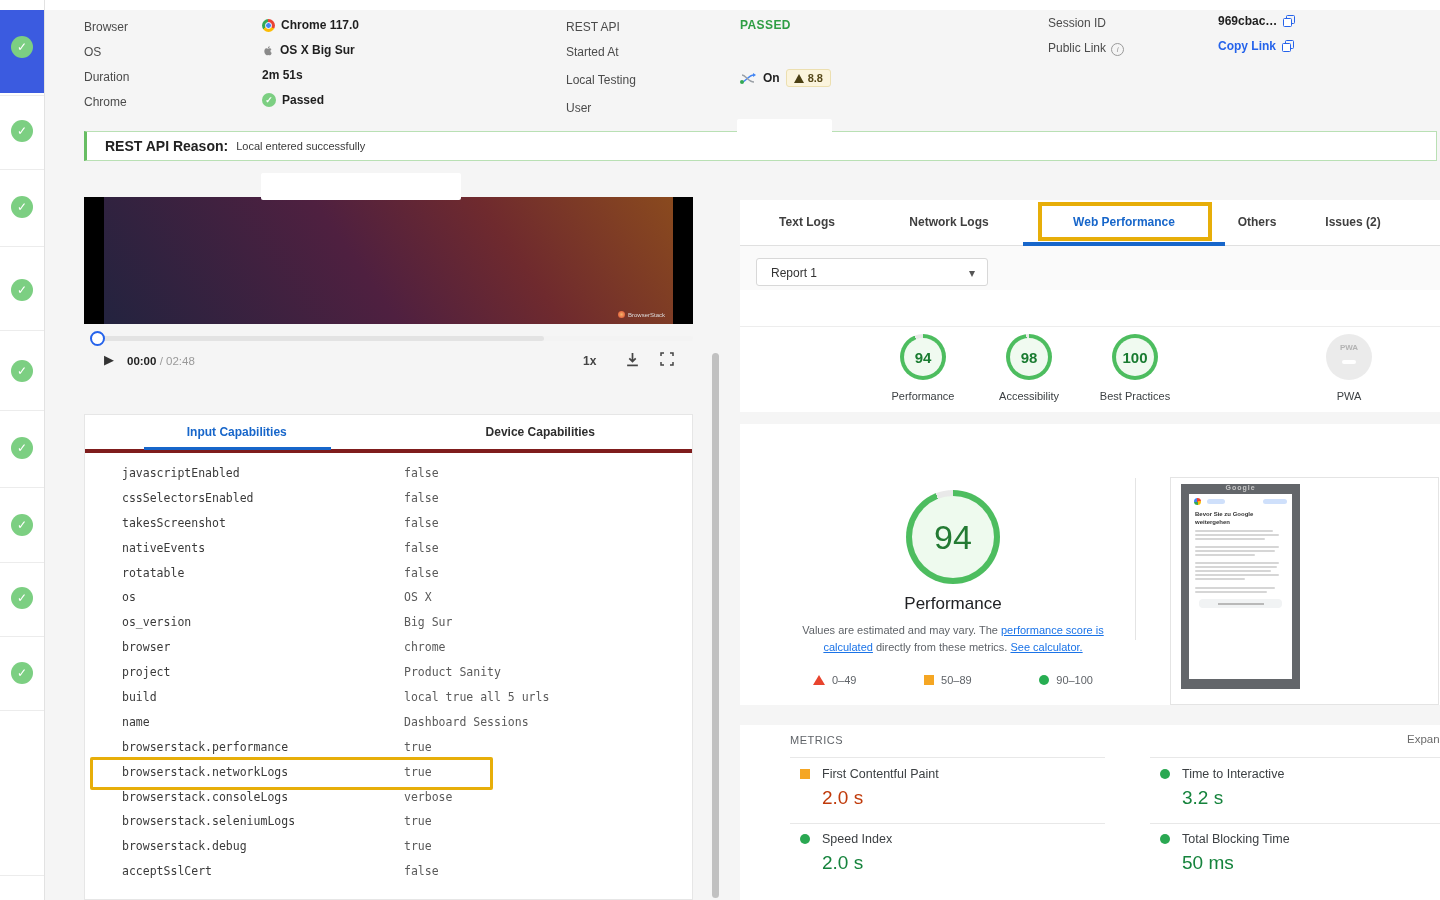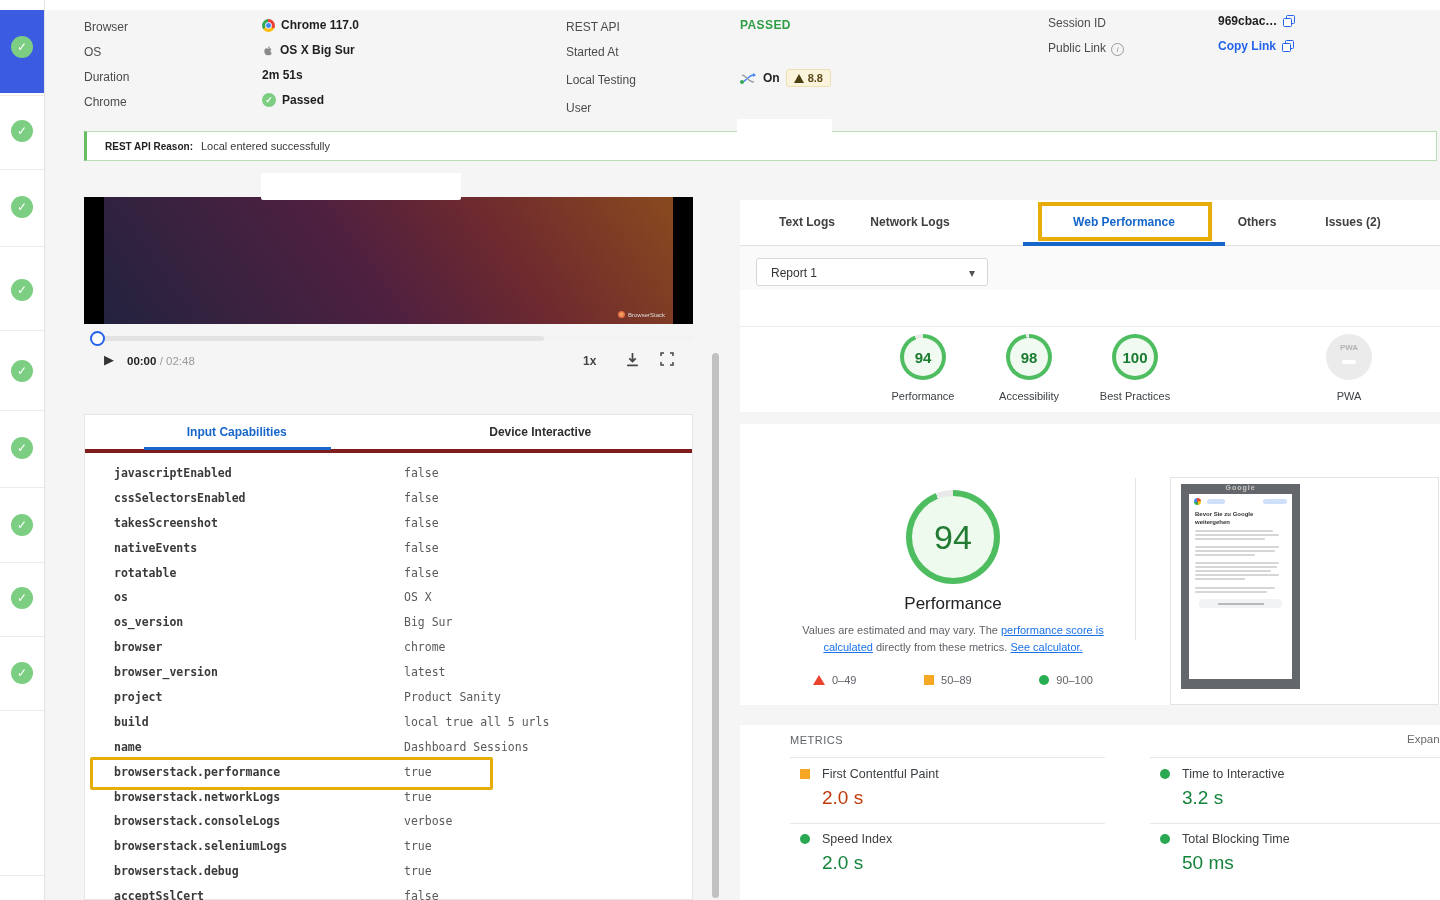--- a/index.html
+++ b/index.html
@@ -23,21 +23,21 @@
   .mini-check{width:14px;height:14px;font-size:9px;}
   .badge88{display:inline-flex;align-items:center;gap:4px;background:#fbf4dd;border:1px solid #ecdfb0;
     border-radius:3px;padding:2px 7px;font-size:11px;font-weight:700;color:#57491a;}
   .warn-tri{width:0;height:0;border-left:5px solid transparent;border-right:5px solid transparent;border-bottom:9px solid #4a3f12;}
   .copy-ic{display:inline-block;line-height:0;}
   .info-ic{display:inline-flex;width:11px;height:11px;border:1px solid #9a9a9a;border-radius:50%;
     color:#9a9a9a;font-size:8px;align-items:center;justify-content:center;margin-left:5px;font-style:italic;}
   
   .reason{position:absolute;left:84px;top:131px;width:1353px;height:30px;background:#fff;
     border:1px solid #b9e0b4;border-left:3px solid #67bd63;display:flex;align-items:center;padding-left:18px;box-sizing:border-box;}
-  .reason b{font-size:10px;color:#222;}
+  .reason b{font-size:14px;color:#222;}
   .reason span{font-size:11px;color:#3a3a3a;margin-left:8px;}
   .redact{position:absolute;background:#fff;border-radius:2px;}
   
   .video{position:absolute;left:84px;top:197px;width:609px;height:127px;background:#000;}
   .vgrad{position:absolute;left:20px;right:20px;top:0;bottom:0;
     background:linear-gradient(55deg,#23233f 0%,#4f2040 45%,#6f2a2e 70%,#8a4a1e 100%);}
   .wmark{position:absolute;right:28px;bottom:6px;display:flex;align-items:center;gap:3px;font-size:6px;color:#ddd;}
   .wmark i{width:7px;height:7px;border-radius:50%;background:radial-gradient(#f6b26b,#d9452c);}
   .track{position:absolute;left:95px;top:336px;width:598px;height:5px;background:#f3f3f3;border-radius:3px;}
   .track-played{position:absolute;left:0;top:0;height:5px;width:75%;background:#e3e3e3;border-radius:3px;}
@@ -49,21 +49,21 @@
   .speed{position:absolute;left:583px;top:354px;font-size:12px;font-weight:700;color:#444;}
   .ctl-ic{position:absolute;line-height:0;cursor:pointer;}
   
   .caps-card{position:absolute;left:84px;top:414px;width:609px;height:486px;background:#fff;border:1px solid #e6e6e6;box-sizing:border-box;}
   .caps-head{position:absolute;left:0;top:0;width:100%;height:34px;border-bottom:4px solid #7f1d1d;display:flex;}
   .caps-tab{flex:1;text-align:center;line-height:34px;font-size:12px;font-weight:700;color:#2e2e2e;cursor:pointer;}
   .caps-tab.active{color:#1766ca;}
   .caps-underline{position:absolute;left:59px;top:32px;width:187px;height:3px;background:#1766ca;}
   .cap-rows{position:absolute;left:0;top:46px;width:100%;}
   .cap-row{position:relative;height:24.9px;line-height:24.9px;font-family:"DejaVu Sans Mono",monospace;font-size:11.5px;}
-  .cap-key{position:absolute;left:29px;color:#3a3a3a;font-weight:700;}
+  .cap-key{position:absolute;left:37px;color:#3a3a3a;font-weight:400;}
   .cap-val{position:absolute;left:319px;color:#5a5a5a;}
   .perf-hl{position:absolute;left:90px;top:757px;width:397px;height:27px;border:3px solid #e7ae09;border-radius:2px;z-index:5;}
   .scrollbar{position:absolute;left:712px;top:353px;width:7px;height:545px;background:#c1c1c1;border-radius:4px;}
   
   .rpanel{position:absolute;left:740px;top:200px;width:700px;height:700px;background:#fff;}
   .rtab{position:absolute;top:215px;transform:translateX(-50%);font-size:12px;font-weight:700;color:#3f3f3f;cursor:pointer;}
   .rtab.active{color:#1766ca;}
   .rtabs-border{position:absolute;left:740px;top:245px;width:700px;height:1px;background:#e0e0e0;}
   .rtab-underline{position:absolute;left:1023px;top:242px;width:202px;height:4px;background:#1766ca;}
   .tab-hl{position:absolute;left:1038px;top:202px;width:174px;height:39px;border:4px solid #e7ae09;box-sizing:border-box;}
@@ -255,21 +255,21 @@
   </div>
   <div class="ctl-ic" style="left:660px;top:352px">
     <svg width="14" height="14" viewBox="0 0 14 14" fill="none" stroke="#444" stroke-width="1.5">
         <path d="M1 4V1h3M10 1h3v3M13 10v3h-3M4 13H1v-3"></path>
       </svg>
   </div>
 
   <div class="caps-card">
     <div class="caps-head">
       <div class="caps-tab active">Input Capabilities</div>
-      <div class="caps-tab">Device Interactive</div>
+      <div class="caps-tab">Device Capabilities</div>
     </div>
     <div class="caps-underline"></div>
     <div class="cap-rows">
       <div class="cap-row">
           <span class="cap-key">javascriptEnabled</span>
           <span class="cap-val">false</span>
         </div>
       <div class="cap-row">
           <span class="cap-key">cssSelectorsEnabled</span>
           <span class="cap-val">false</span>
@@ -290,24 +290,20 @@
           <span class="cap-key">os</span>
           <span class="cap-val">OS X</span>
         </div>
       <div class="cap-row">
           <span class="cap-key">os_version</span>
           <span class="cap-val">Big Sur</span>
         </div>
       <div class="cap-row">
           <span class="cap-key">browser</span>
           <span class="cap-val">chrome</span>
-        </div>
-      <div class="cap-row">
-          <span class="cap-key">browser_version</span>
-          <span class="cap-val">latest</span>
         </div>
       <div class="cap-row">
           <span class="cap-key">project</span>
           <span class="cap-val">Product Sanity</span>
         </div>
       <div class="cap-row">
           <span class="cap-key">build</span>
           <span class="cap-val">local true all 5 urls</span>
         </div>
       <div class="cap-row">
@@ -339,21 +335,21 @@
           <span class="cap-val">false</span>
         </div>
     </div>
   </div>
   <div class="perf-hl"></div>
   <div class="scrollbar"></div>
 
   <div class="rpanel"></div>
   <div class="rtabs-border"></div>
   <span class="rtab" style="left:807px">Text Logs</span>
-  <span class="rtab" style="left:910px">Network Logs</span>
+  <span class="rtab" style="left:949px">Network Logs</span>
   <span class="rtab active" style="left:1124px">Web Performance</span>
   <span class="rtab" style="left:1257px">Others</span>
   <span class="rtab" style="left:1353px">Issues (2)</span>
   <div class="rtab-underline"></div>
   <div class="tab-hl"></div>
 
   <div class="report-row"></div>
   <div class="report-dd">
     <span>Report 1</span>
     <span class="chev">▾</span>

